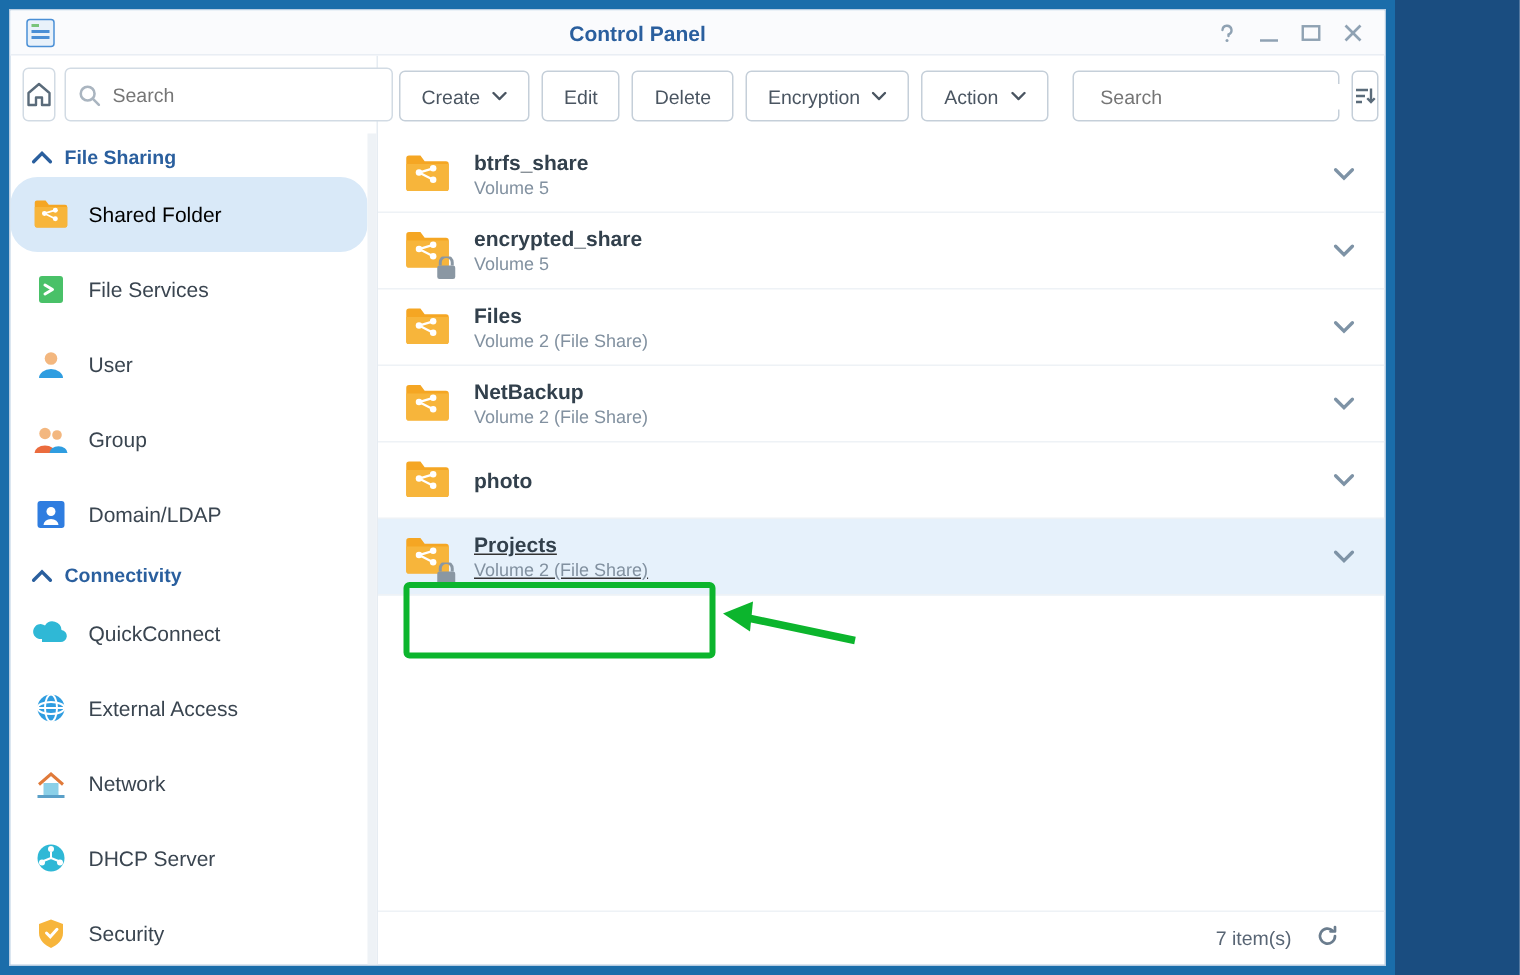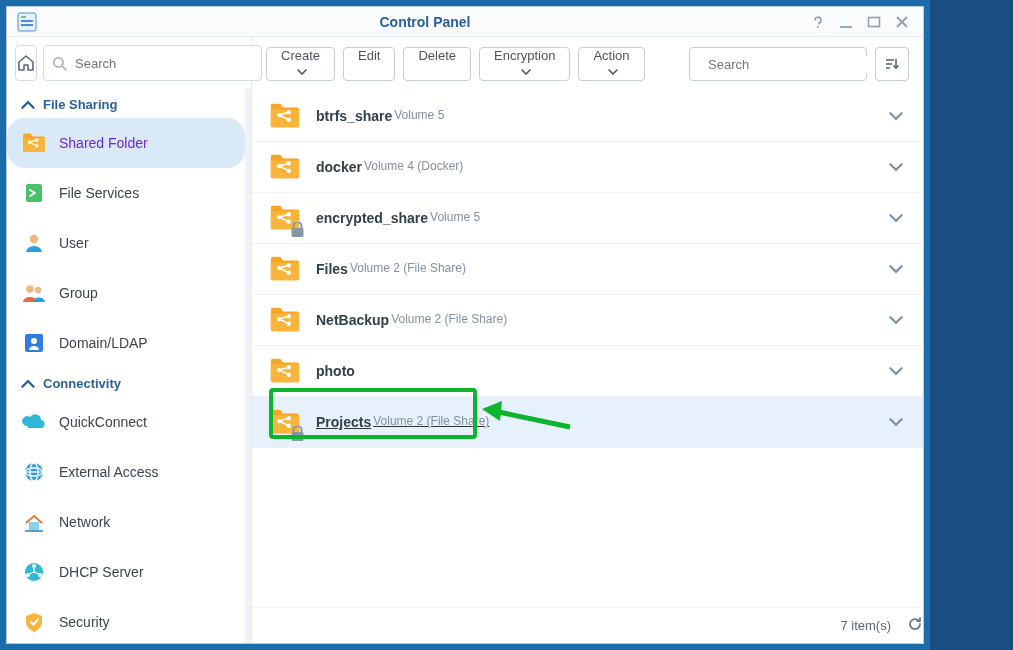--- a/index.html
+++ b/index.html
@@ -16,40 +16,40 @@
   .body{flex:1;display:flex;min-height:0;}
   .sidebar{width:245px;border-right:1px solid #e6ecf2;display:flex;flex-direction:column;}
   .side-top{display:flex;gap:6px;padding:8px 8px 8px 8px;}
   .homebtn{width:36px;height:36px;border:1px solid #d2dbe4;border-radius:4px;display:flex;align-items:center;justify-content:center;background:#fff;}
   .searchwrap{flex:1;height:36px;border:1px solid #d2dbe4;border-radius:4px;display:flex;align-items:center;padding:0 8px;color:#8a97a3;background:#fff;}
   .searchwrap input{border:none;outline:none;flex:1;font-size:13px;color:#444;}
   .section-head{display:flex;align-items:center;gap:8px;color:#2a5f9e;font-weight:600;font-size:13px;padding:8px 14px 6px;}
   .section-head svg{width:14px;height:14px;}
   .nav-scroll{flex:1;overflow:hidden;border-right:6px solid #eef2f6;}
   .nav-item{height:50px;display:flex;align-items:center;gap:12px;padding:0 14px;color:#3a4550;cursor:pointer;}
-  .nav-item.selected{background:#d9e9f8;color:#6d28d9;border-radius:18px;}
+  .nav-item.selected{background:#d9e9f8;color:#000000;border-radius:18px;}
   .nav-item .nav-ico{width:26px;height:26px;display:flex;align-items:center;justify-content:center;}
   
   .main{flex:1;display:flex;flex-direction:column;min-width:0;}
   .toolbar{height:54px;display:flex;align-items:center;gap:8px;padding:0 14px;}
-  .btn{height:34px;border:1px solid #c5cfd9;border-radius:4px;background:#fff;padding:0 14px;display:flex;align-items:center;gap:6px;color:#4a5561;cursor:pointer;font-size:13px;flex-direction:column;}
+  .btn{height:34px;border:1px solid #c5cfd9;border-radius:4px;background:#fff;padding:0 14px;display:flex;align-items:center;gap:6px;color:#4a5561;cursor:pointer;font-size:13px;}
   .btn .caret{margin-left:2px;}
   .toolbar .spacer{flex:1;}
   .filterwrap{height:34px;border:1px solid #c5cfd9;border-radius:4px;display:flex;align-items:center;padding:0 10px;color:#8a97a3;width:178px;}
   .filterwrap input{border:none;outline:none;flex:1;font-size:13px;}
   .sqbtn{width:34px;height:34px;border:1px solid #c5cfd9;border-radius:4px;display:flex;align-items:center;justify-content:center;}
   .list{flex:1;overflow:auto;}
   .row{display:flex;align-items:center;padding:8px 16px 8px 16px;border-bottom:1px solid #eef2f6;gap:14px;}
   .row.selected{background:#e6f1fb;text-decoration:underline;}
   .folder-ico{width:34px;height:34px;position:relative;flex-shrink:0;}
-  .row .info{display:flex;flex-direction:row;gap:2px;flex:1;min-width:0;}
+  .row .info{display:flex;flex-direction:column;gap:2px;flex:1;min-width:0;}
   .row .name{font-weight:600;color:#32404c;font-size:14px;}
   .row .sub{font-size:12px;color:#8291a0;}
   .chev{color:#7e93a6;padding-right:4px;}
-  .footer{height:36px;border-top:1px solid #eef2f6;display:flex;align-items:center;justify-content:flex-end;gap:16px;padding:0 0;font-size:13px;color:#586574;}
+  .footer{height:36px;border-top:1px solid #eef2f6;display:flex;align-items:center;justify-content:flex-end;gap:16px;padding:0 30px;font-size:13px;color:#586574;}
   .refresh{color:#7e93a6;cursor:pointer;}
   
   .hl{position:absolute;border:4px solid #0cb52d;border-radius:4px;pointer-events:none;z-index:20;}
   .arrow{position:absolute;z-index:20;pointer-events:none;}
 </style>
 </head>
 <body>
 
 <svg width="0" height="0" style="position:absolute">
   <defs>
@@ -303,32 +303,20 @@
                 <span class="name">btrfs_share</span>
                 <span class="sub">Volume 5</span>
               </div>
               <span class="chev"><svg width="14" height="10" viewBox="0 0 10 6">
                   <use href="#caret-down"></use>
                 </svg></span>
             </div>
             <div class="row">
               <span class="folder-ico"><svg width="34" height="34" viewBox="0 0 36 36">
                   <use href="#folder-share"></use>
-                </svg></span>
-              <div class="info">
-                <span class="name">docker</span>
-                <span class="sub">Volume 4 (Docker)</span>
-              </div>
-              <span class="chev"><svg width="14" height="10" viewBox="0 0 10 6">
-                  <use href="#caret-down"></use>
-                </svg></span>
-            </div>
-            <div class="row">
-              <span class="folder-ico"><svg width="34" height="34" viewBox="0 0 36 36">
-                  <use href="#folder-share"></use>
                 </svg><svg width="13" height="15" viewBox="0 0 12 15" style="position:absolute;right:-2px;bottom:-2px">
                   <use href="#lock-badge"></use>
                 </svg></span>
               <div class="info">
                 <span class="name">encrypted_share</span>
                 <span class="sub">Volume 5</span>
               </div>
               <span class="chev"><svg width="14" height="10" viewBox="0 0 10 6">
                   <use href="#caret-down"></use>
                 </svg></span>

